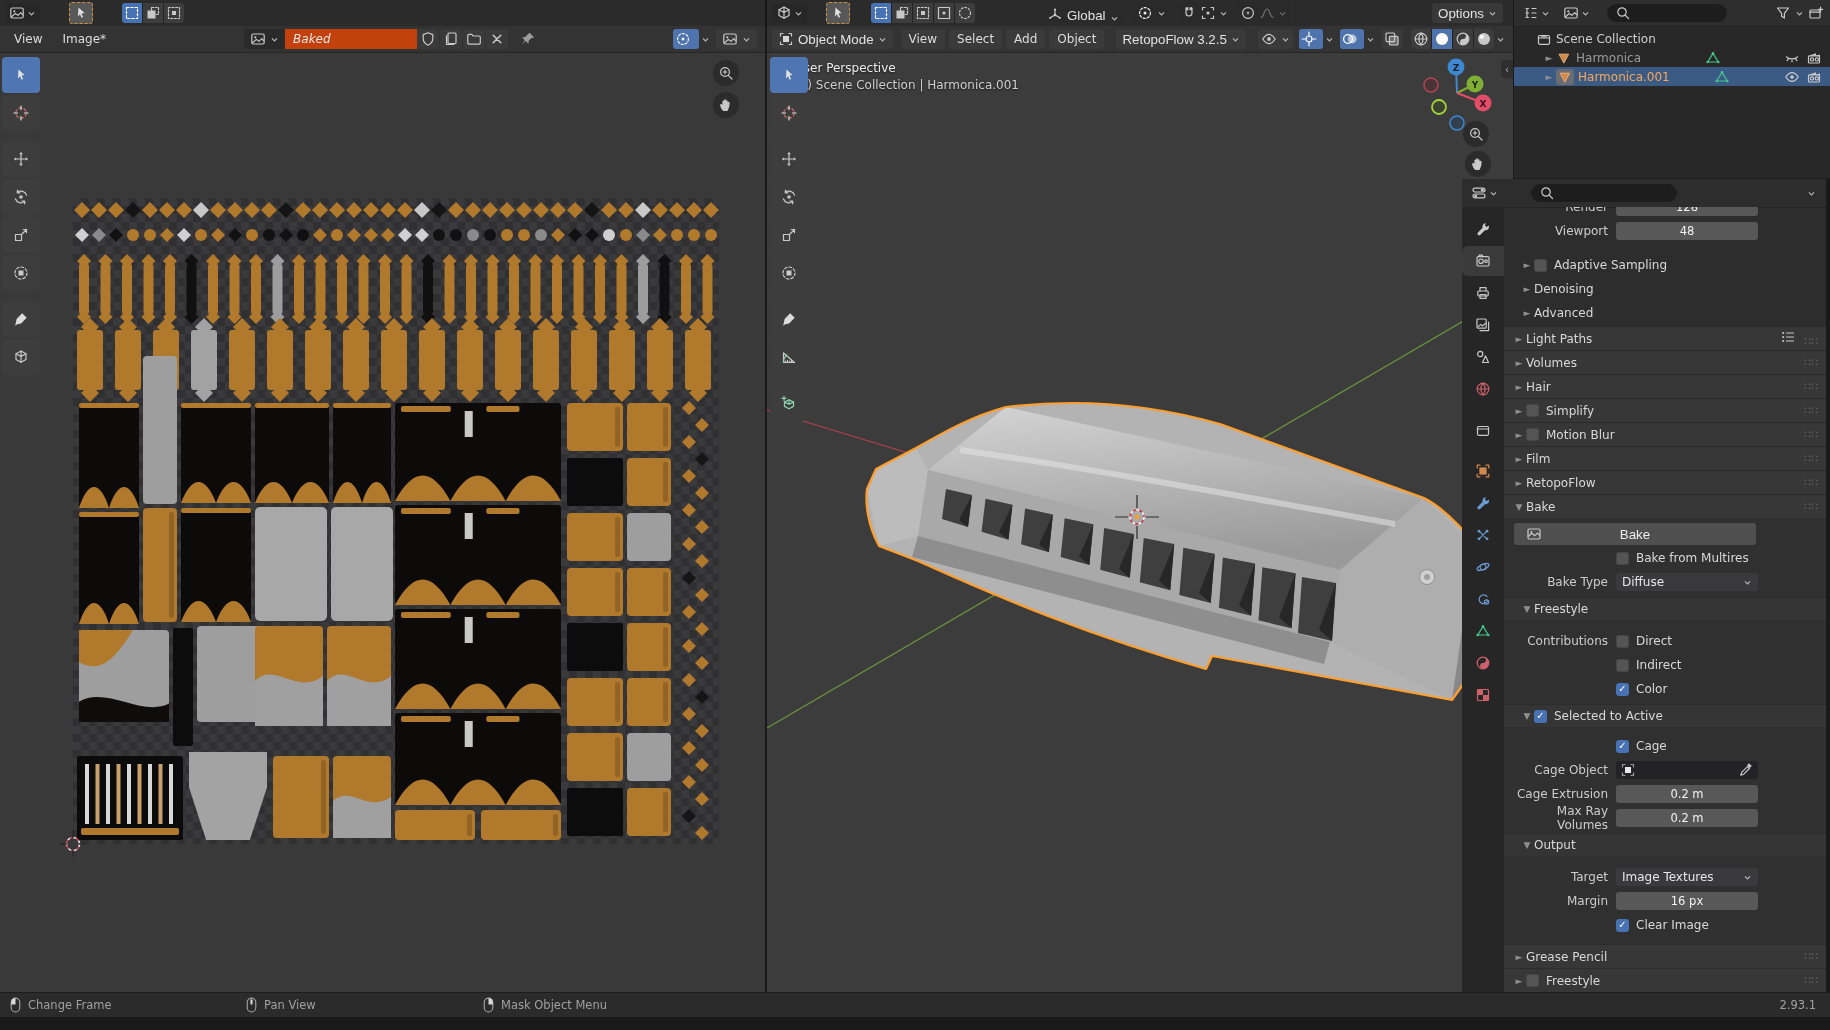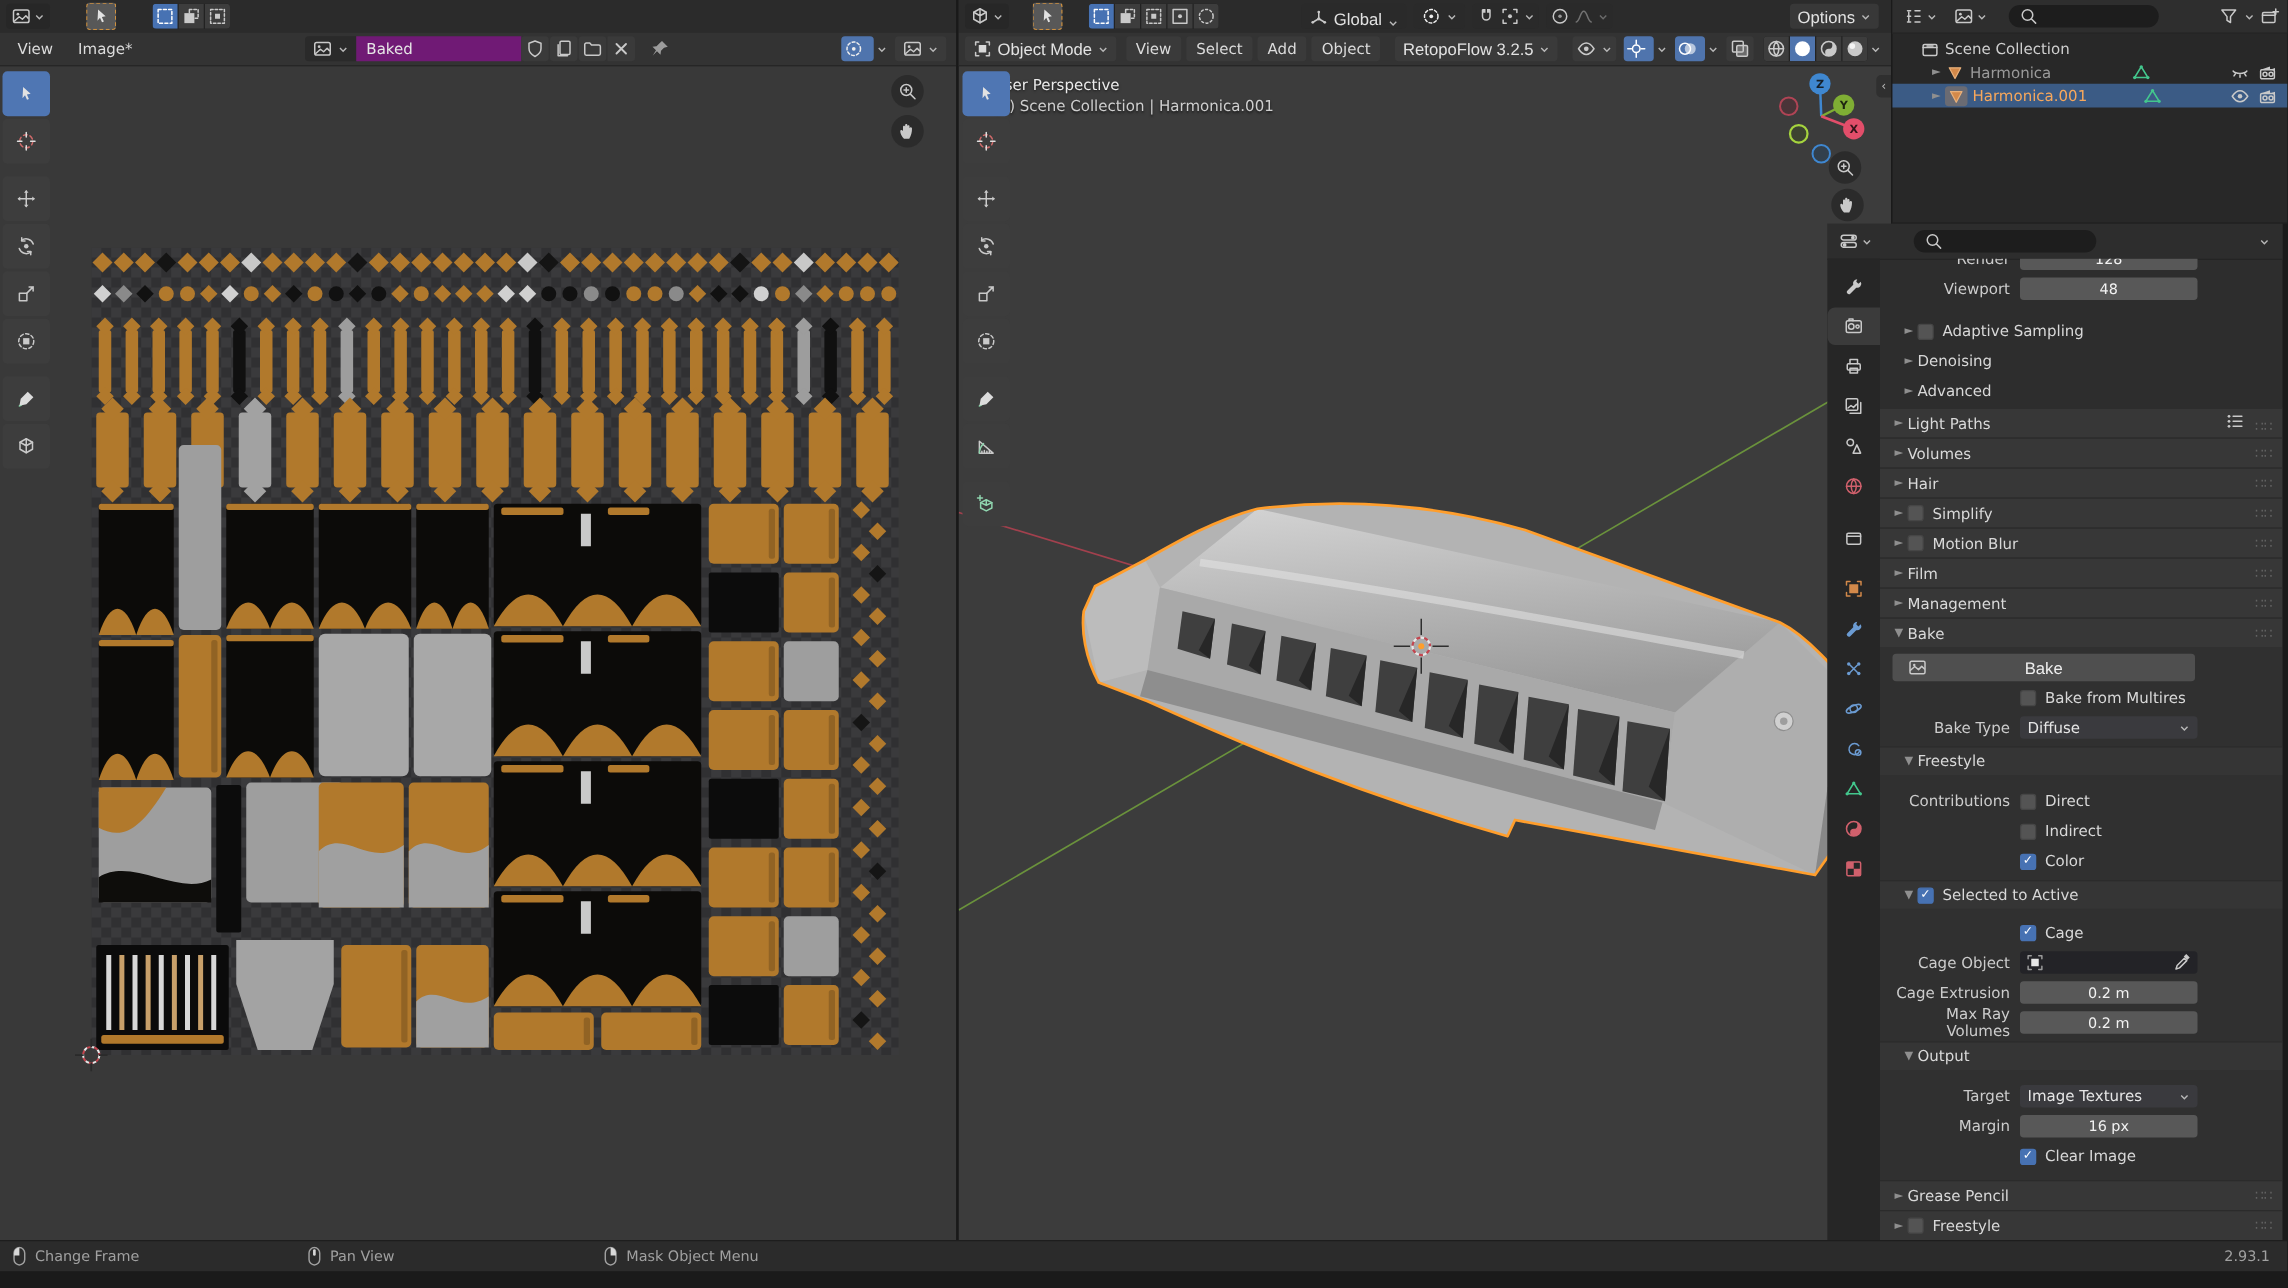--- a/index.html
+++ b/index.html
@@ -522,21 +522,21 @@
                 <circle cx="5.3" cy="6.3" r="1.1" fill="#c9c9c9" stroke="none"></circle>
                 <path d="M2.6 11.8l3.8-3.4 2.5 2 2.8-2.8 1.8 1.9"></path>
               </svg>
             </span>
           <span class="ic">
               <svg width="9" height="9" viewBox="0 0 16 16" fill="none" stroke="#b9b9b9" stroke-width="2">
                 <path d="M3.5 6l4.5 4.5L12.5 6"></path>
               </svg>
             </span>
         </button>
-        <div style="background:#701a75;height:20px;line-height:20px;width:116px;padding:0 8px;color:#e6e6e6;">
+        <div style="background:#c2410c;height:20px;line-height:20px;width:116px;padding:0 8px;color:#e6e6e6;font-style:italic;">
           <span>Baked</span>
         </div>
         <button class="smallbtn">
             <span class="ic">
               <svg width="16" height="16" viewBox="0 0 16 16" fill="none" stroke="#c9c9c9" stroke-width="1.2" stroke-linecap="round" stroke-linejoin="round">
                 <path d="M8 1.8l4.8 1.8v4.2c0 3-2 5-4.8 6.4-2.8-1.4-4.8-3.4-4.8-6.4V3.6z"></path>
               </svg>
             </span>
           </button>
         <button class="smallbtn" style="margin-left:1px;">
@@ -1466,21 +1466,21 @@
             <span class="cblabel">Motion Blur</span>
             <span class="dots">∷∷</span>
           </div>
         <div class="phead">
             <span class="tri">►</span>
             <span>Film</span>
             <span class="dots">∷∷</span>
           </div>
         <div class="phead">
             <span class="tri">►</span>
-            <span>Management</span>
+            <span>RetopoFlow</span>
             <span class="dots">∷∷</span>
           </div>
         <div class="phead">
             <span class="tri">▼</span>
             <span>Bake</span>
             <span class="dots">∷∷</span>
           </div>
 
         <div class="pbody">
           <div class="prow">

